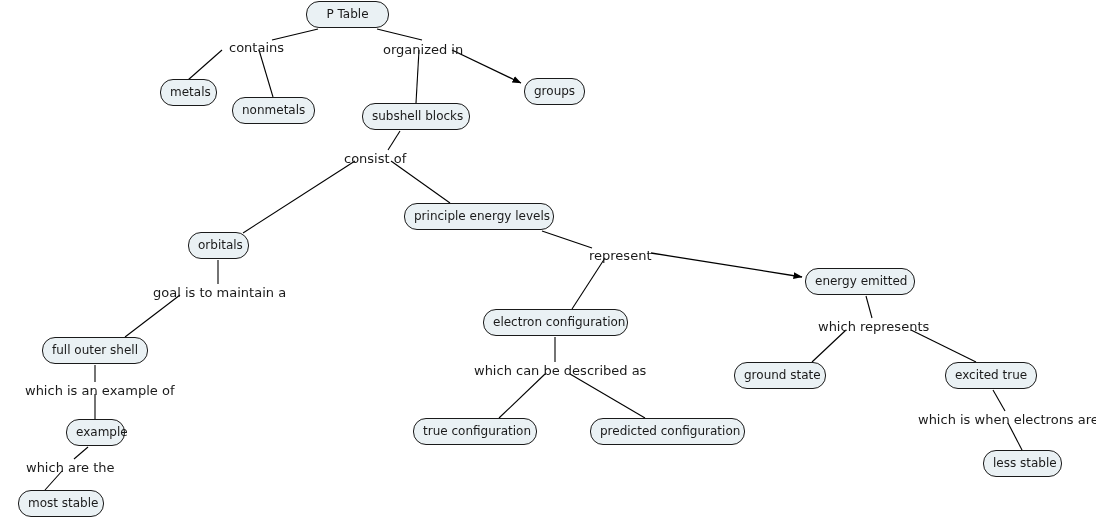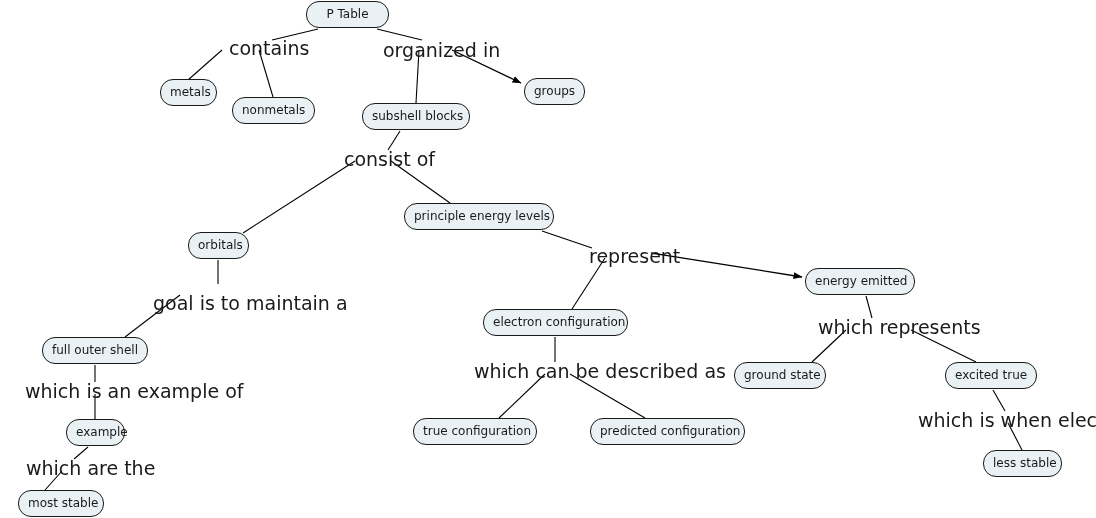--- a/index.html
+++ b/index.html
@@ -46,21 +46,21 @@
     line-height: 24px;
     text-align: center;
     font-size: 12px;
     color: #1a1a1a;
     white-space: nowrap;
     padding: 0 9px;
     font-family: "DejaVu Sans", sans-serif;
   }
   .link-label {
     position: absolute;
-    font-size: 19px;
+    font-size: 13px;
     color: #1a1a1a;
     white-space: nowrap;
     background: transparent;
     font-family: "DejaVu Sans", sans-serif;
     line-height: 16px;
   }
 </style>
 </head>
 <body>
 
@@ -119,21 +119,21 @@
       <div class="node" style="left: 413px; top: 418px; width: 124px;">true configuration</div>
       <div class="node" style="left: 590px; top: 418px; width: 155px;">predicted configuration</div>
       <div class="node" style="left: 983px; top: 450px; width: 79px;">less stable</div>
       <div class="node" style="left: 18px; top: 490px; width: 86px;">most stable</div>
     </div>
   <div id="label-layer">
       <div class="link-label" style="left: 229px; top: 40px;">contains</div>
       <div class="link-label" style="left: 383px; top: 42px;">organized in</div>
       <div class="link-label" style="left: 344px; top: 151px;">consist of</div>
       <div class="link-label" style="left: 589px; top: 248px;">represent</div>
-      <div class="link-label" style="left: 153px; top: 285px; margin-top: 10px;">goal is to maintain a</div>
+      <div class="link-label" style="left: 153px; top: 285px;">goal is to maintain a</div>
       <div class="link-label" style="left: 818px; top: 319px;">which represents</div>
       <div class="link-label" style="left: 474px; top: 363px;">which can be described as</div>
       <div class="link-label" style="left: 25px; top: 383px;">which is an example of</div>
       <div class="link-label" style="left: 918px; top: 412px;">which is when electrons are</div>
       <div class="link-label" style="left: 26px; top: 460px;">which are the</div>
     </div>
 
 </div>
 
 </body></html>

